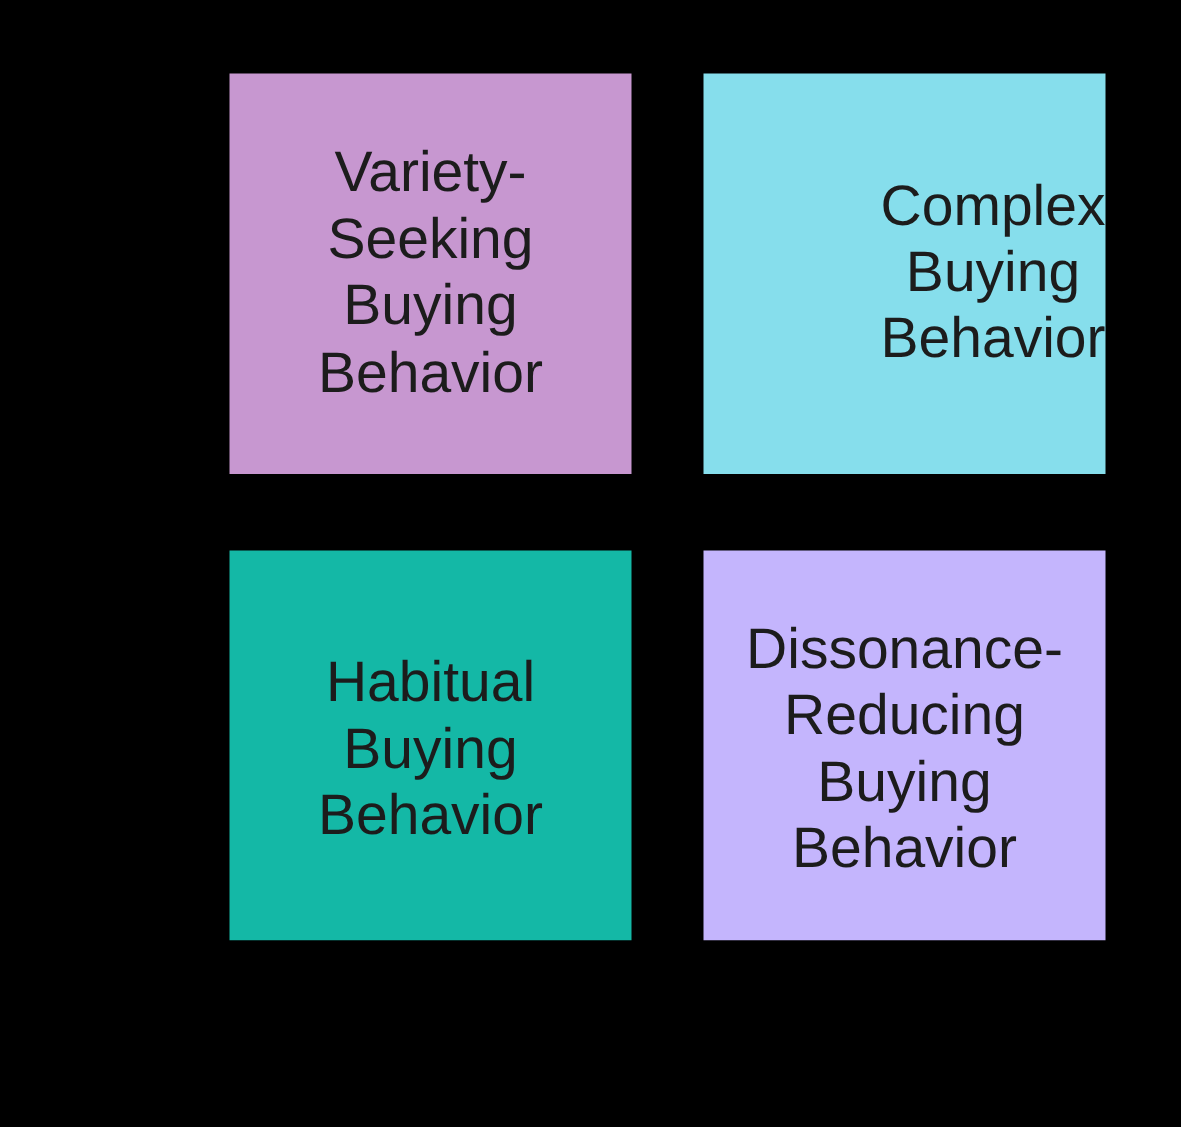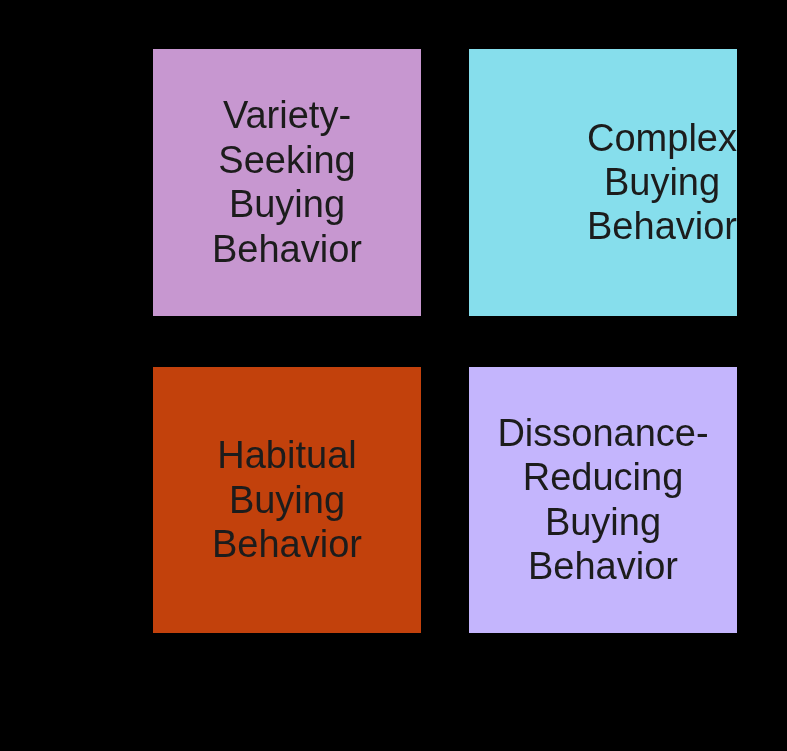--- a/index.html
+++ b/index.html
@@ -3,21 +3,21 @@
 <meta charset="utf-8">
 <style>
   html, body {
     margin: 0;
     padding: 0;
     background: #000000;
   }
   .canvas {
     position: relative;
     width: 787px;
-    height: 751px;
+    height: 627px;
     background: #000000;
     overflow: hidden;
     font-family: "Liberation Sans", sans-serif;
   }
   .matrix-grid {
     position: absolute;
     left: 153px;
     top: 49px;
     width: 584px;
     height: 584px;
@@ -53,21 +53,21 @@
 Buying
 Behavior</span>
     </div>
 
     <div class="quadrant" style="background-color: rgb(134, 222, 236); justify-content: flex-end;">
       <span class="quadrant-label">Complex
 Buying
 Behavior</span>
     </div>
 
-    <div class="quadrant" style="background-color: #c2410c;">
+    <div class="quadrant" style="background-color: #14b8a6;">
       <span class="quadrant-label">Habitual
 Buying
 Behavior</span>
     </div>
 
     <div class="quadrant" style="background-color: #c4b5fd;">
       <span class="quadrant-label">Dissonance-
 Reducing
 Buying
 Behavior</span>

